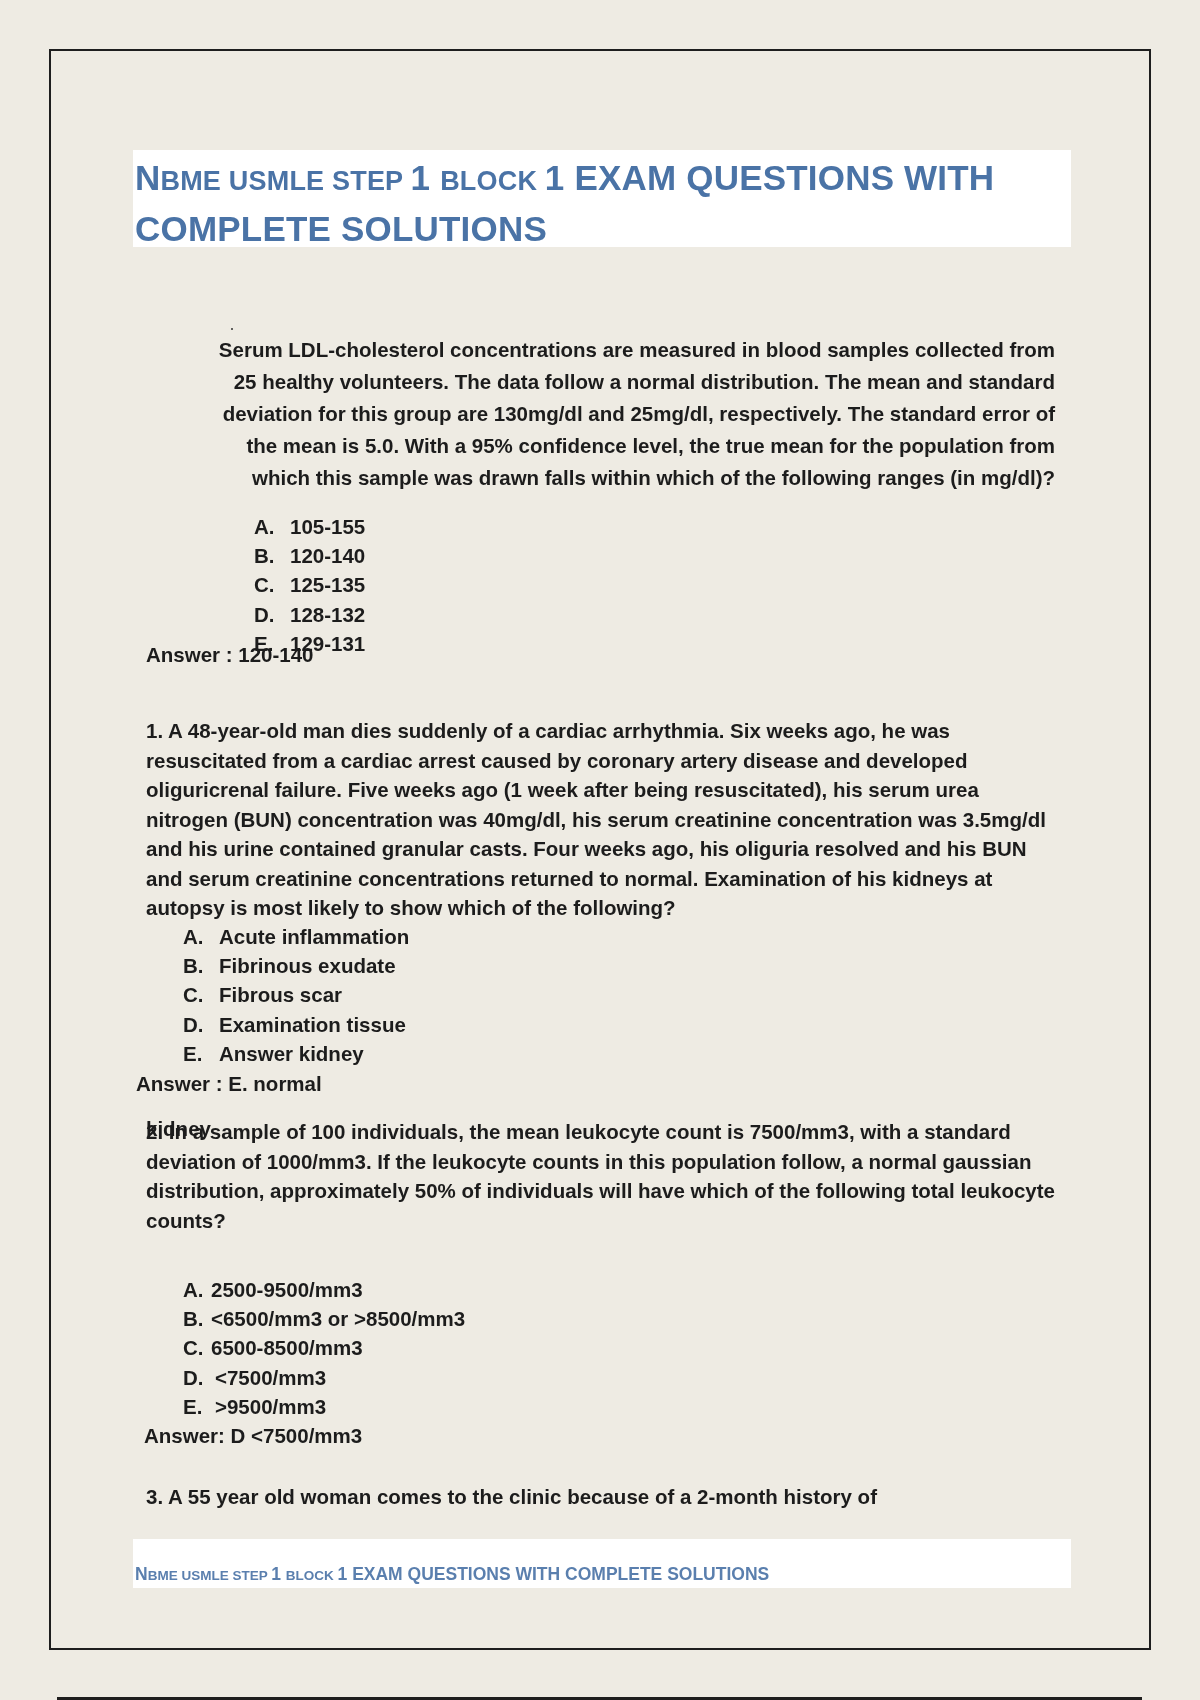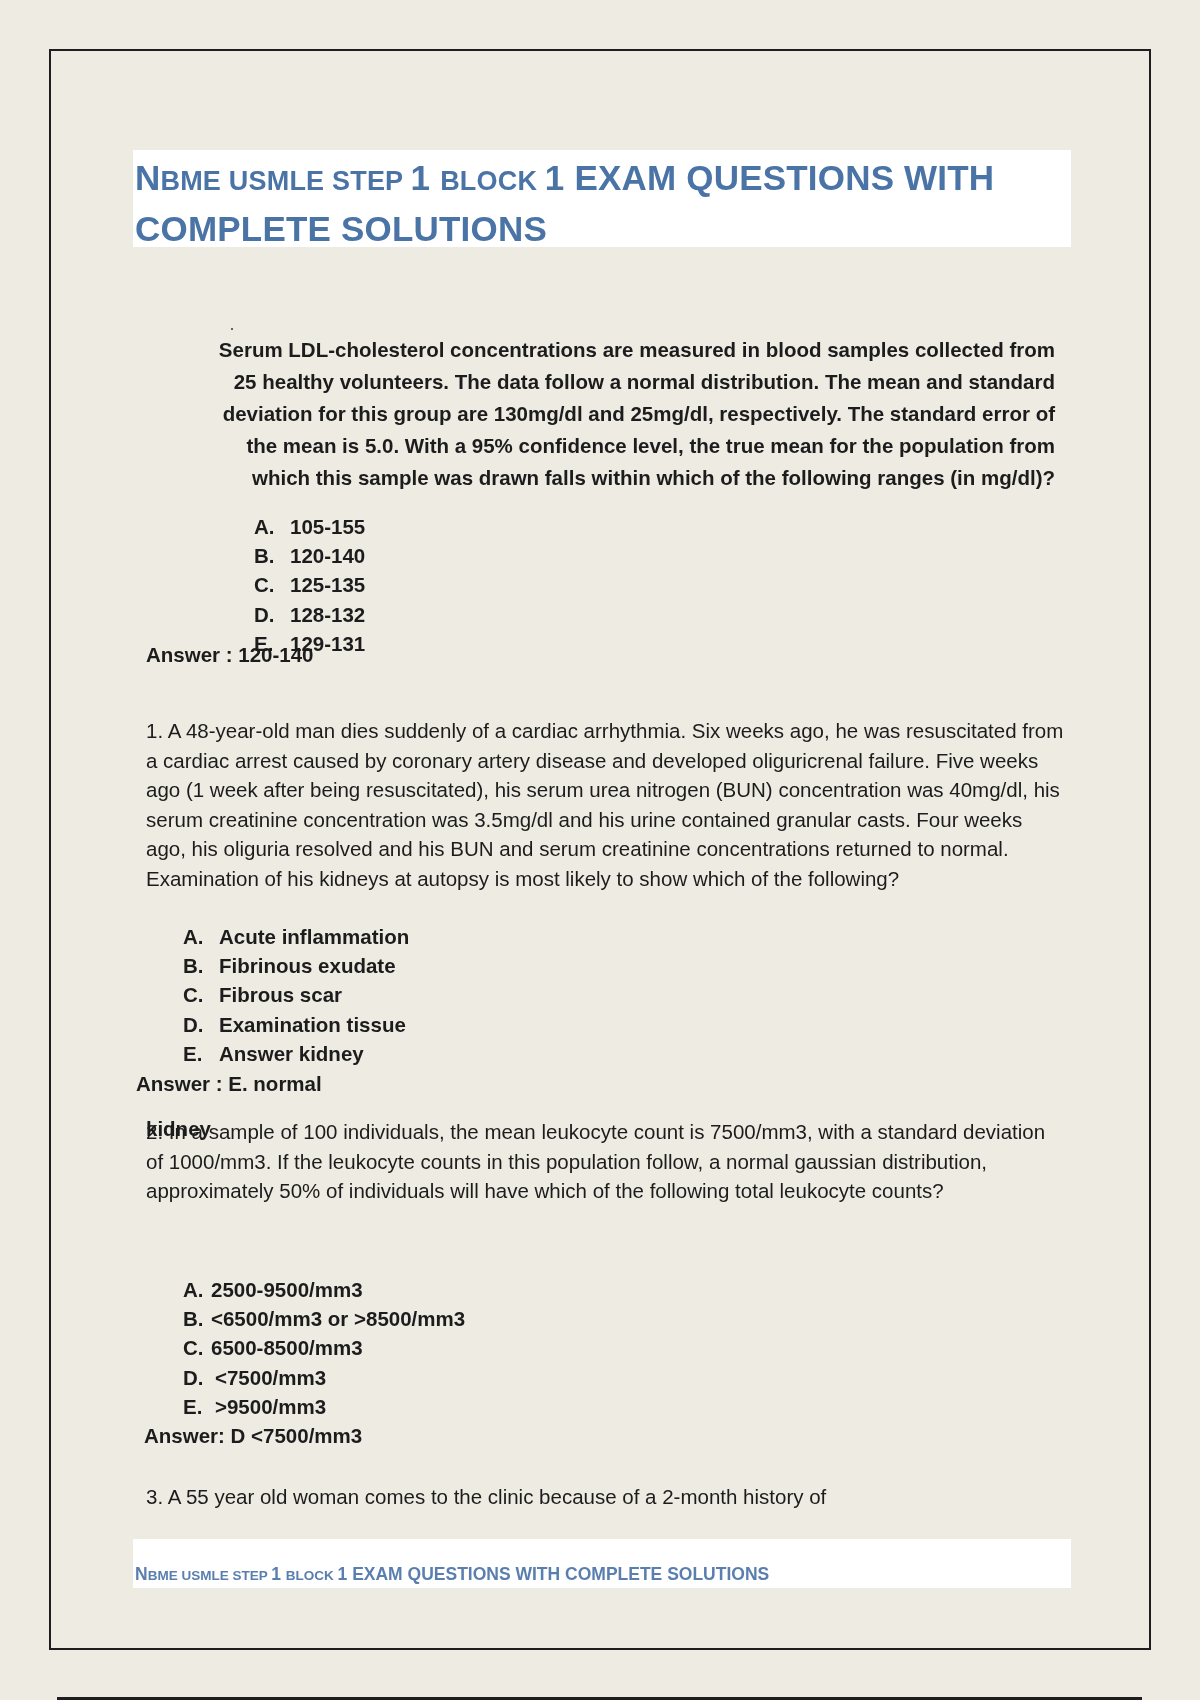--- a/index.html
+++ b/index.html
@@ -97,21 +97,21 @@
       font-weight: bold;
       font-size: 20.5px;
       line-height: 29.2px;
       color: #1c1c1c;
     }
     .stem {
       position: absolute;
       left: 146px;
       width: 920px;
       margin: 0;
-      font-weight: normal;
+      font-weight: bold;
       font-size: 20.5px;
       line-height: 29.5px;
       color: #1c1c1c;
     }
     .footer-band {
       position: absolute;
       left: 133px;
       top: 1539px;
       width: 938px;
       height: 49px;

